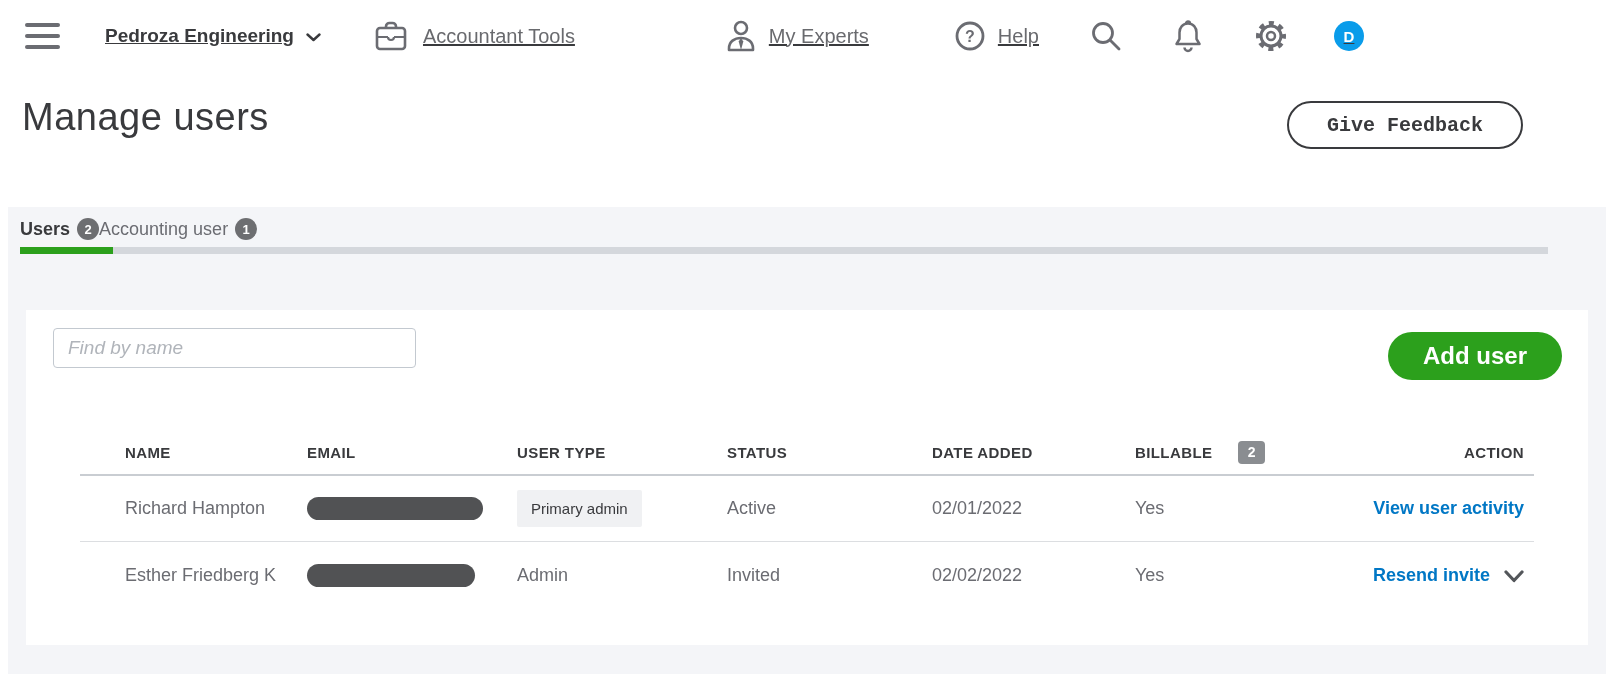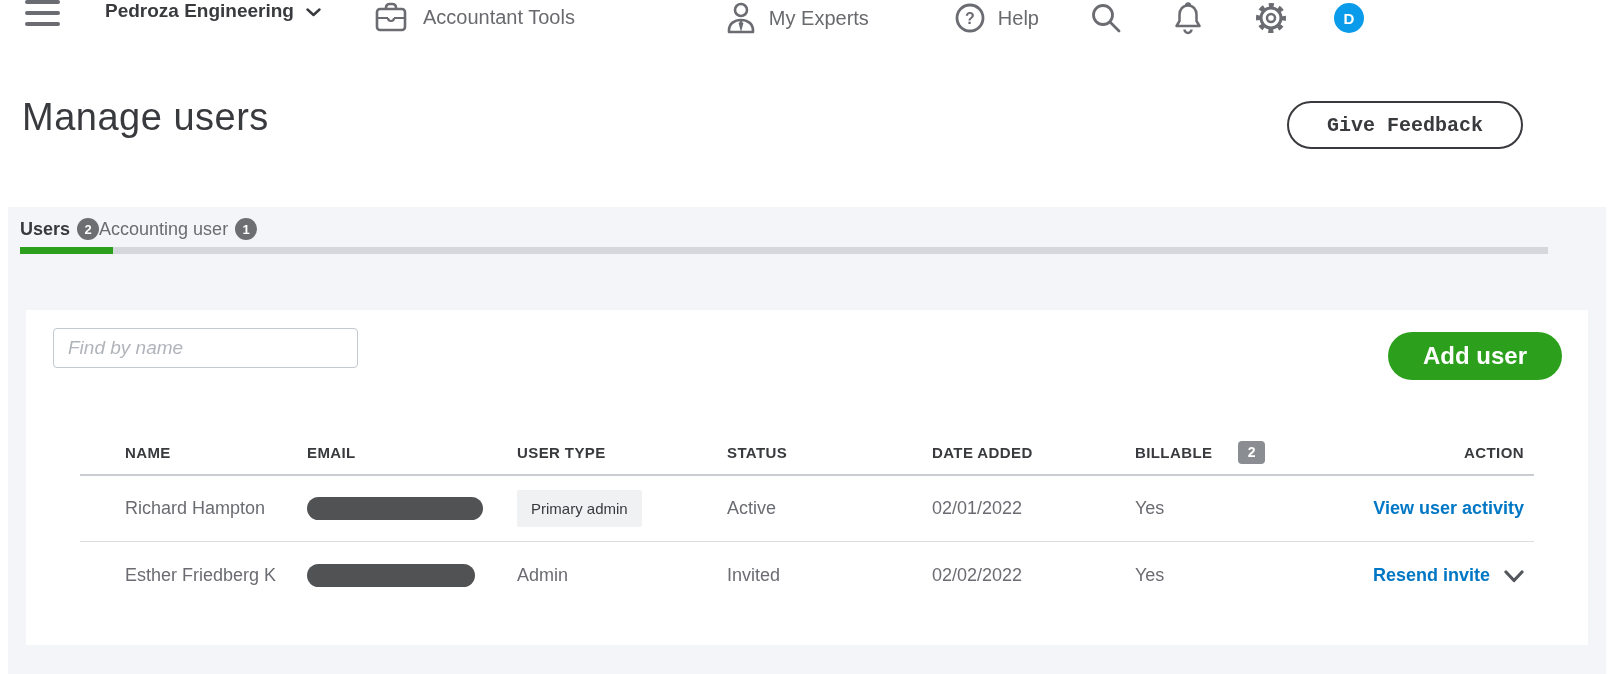--- a/index.html
+++ b/index.html
@@ -1,21 +1,21 @@
 <!DOCTYPE html>
 <html><head>
 <meta charset="utf-8">
 <style>
   * { margin:0; padding:0; box-sizing:border-box; }
   html,body { width:1618px; height:674px; background:#ffffff;
     font-family:"Liberation Sans", sans-serif; color:#393a3d; overflow:hidden; }
 
   
   .navbar { position:absolute; top:0; left:0; width:1390px; height:72px;
-    background:#fff; display:flex; align-items:flex-start; padding:0 26px 0 25px; }
+    background:#fff; display:flex; align-items:center; padding:0 26px 0 25px;text-decoration:underline; }
   .hamburger { width:35px; height:26px; display:flex; flex-direction:column;
     justify-content:space-between; cursor:pointer; }
   .hamburger span { display:block; height:4px; border-radius:2px; background:#6b6c72; }
   .company { display:flex; align-items:center; margin-left:45px; cursor:pointer; }
   .company-name { font-size:19px; font-weight:bold; color:#393a3d; }
   .company .chev { margin-left:12px; margin-top:3px; }
   .nav-item { display:flex; align-items:center; color:#696a6e; font-size:20px; cursor:pointer; }
   .acct-tools { margin-left:52px; }
   .acct-tools .lbl { margin-left:14px; }
   .nav-right { margin-left:auto; display:flex; align-items:center; }
@@ -45,21 +45,21 @@
   .tab.inactive .tab-label { color:#6b6c72; }
   .tab-badge { margin-left:7px; width:22px; height:22px; border-radius:50%;
     background:#6d6e71; color:#fff; font-size:13px; font-weight:bold;
     display:flex; align-items:center; justify-content:center; }
   .tab-track { position:relative; margin:4px 0 0 12px; width:1528px; height:7px; background:#d4d7dc; }
   .tab-indicator { position:absolute; left:0; top:0; width:93px; height:7px; background:#2ca01c; }
 
   
   .card { margin:56px 18px 0 18px; height:335px; background:#fff; }
   .card-toolbar { display:flex; justify-content:space-between; padding:18px 26px 0 27px; }
-  .search-input { width:305px; height:40px; border:1px solid #c3c9d0; border-radius:4px;
+  .search-input { width:363px; height:40px; border:1px solid #c3c9d0; border-radius:4px;
     padding:4px 14px; font-size:19px; font-style:italic; color:#4a4b4f;
     font-family:"Liberation Sans",sans-serif; outline:none; }
   .search-input::placeholder { color:#b0b4ba; font-style:italic; }
   .add-user-btn { margin-top:4px; width:174px; height:48px; border:none; border-radius:24px;
     background:#2ca01c; color:#fff; font-size:24px; font-weight:bold;
     font-family:"Liberation Sans",sans-serif; cursor:pointer; }
 
   
   .table { margin:50px 54px 0 54px; width:1454px; }
   .tgrid { display:grid; grid-template-columns:182px 210px 210px 205px 203px 195px 1fr;

